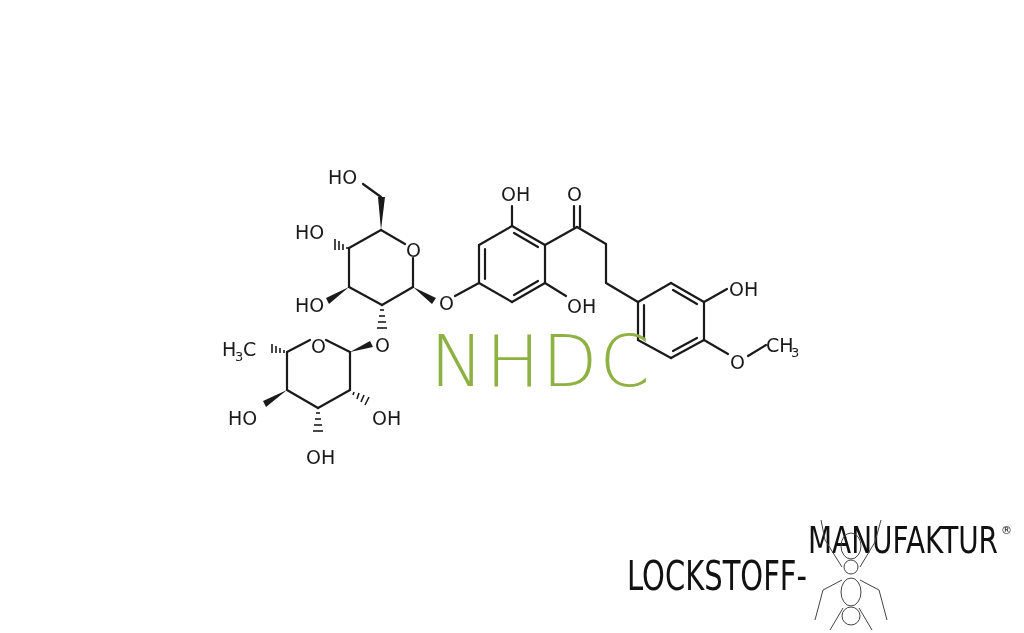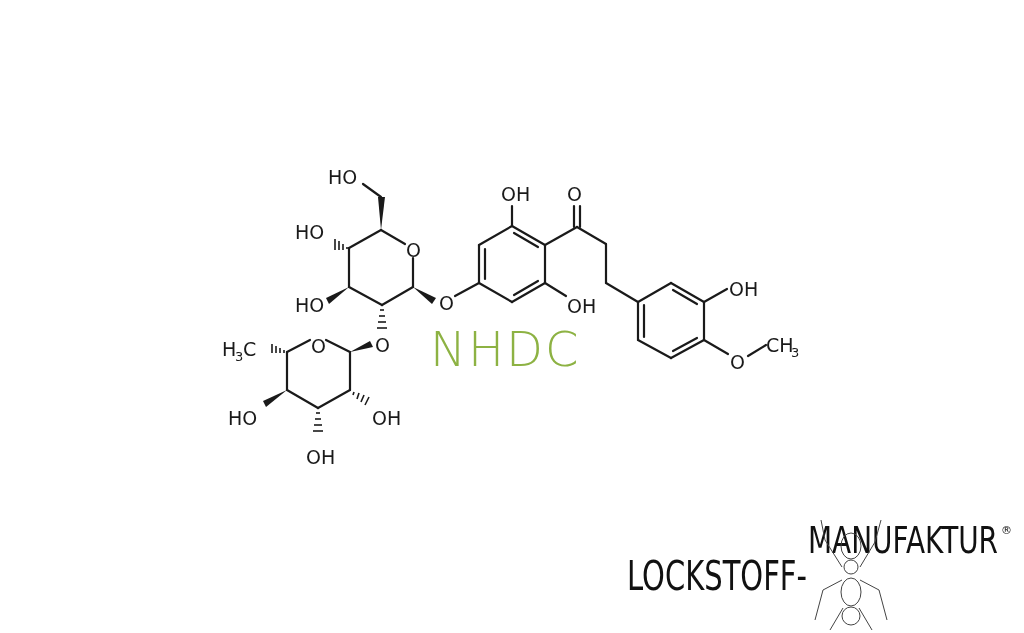--- a/index.html
+++ b/index.html
@@ -3,21 +3,21 @@
 <meta charset="utf-8">
 <style>
   html, body { margin:0; padding:0; background:#ffffff; }
   body { width:1024px; height:633px; position:relative; overflow:hidden; }
   #stage { position:absolute; left:0; top:0; width:1024px; height:633px; }
   svg text.atom { font-family:"DejaVu Sans", sans-serif; font-size:19px; fill:#1a1a1a; }
   svg text.sub { font-family:"DejaVu Sans", sans-serif; font-size:13px; fill:#1a1a1a; }
   svg .bond { stroke:#1a1a1a; stroke-width:2.2; fill:none; stroke-linecap:round; stroke-linejoin:round; }
   svg .wedge { fill:#1a1a1a; stroke:none; }
   svg .hash { stroke:#1a1a1a; stroke-width:1.6; }
-  #title { position:absolute; left:430px; top:325px; font-family:"DejaVu Sans", sans-serif; font-size:48px; font-weight:300; color:#8db243; letter-spacing:2px; line-height:1; }
+  #title { position:absolute; left:430px; top:325px; font-family:"DejaVu Sans", sans-serif; font-size:72px; font-weight:300; color:#8db243; letter-spacing:2px; line-height:1; }
   #logo { position:absolute; left:625px; top:520px; width:395px; height:113px; }
   svg text.logo { font-family:"DejaVu Sans", sans-serif; fill:#111; }
 </style>
 </head>
 <body>
 
 <div id="stage">
 <svg width="1024" height="633" viewBox="0 0 1024 633">
 
   <g>

